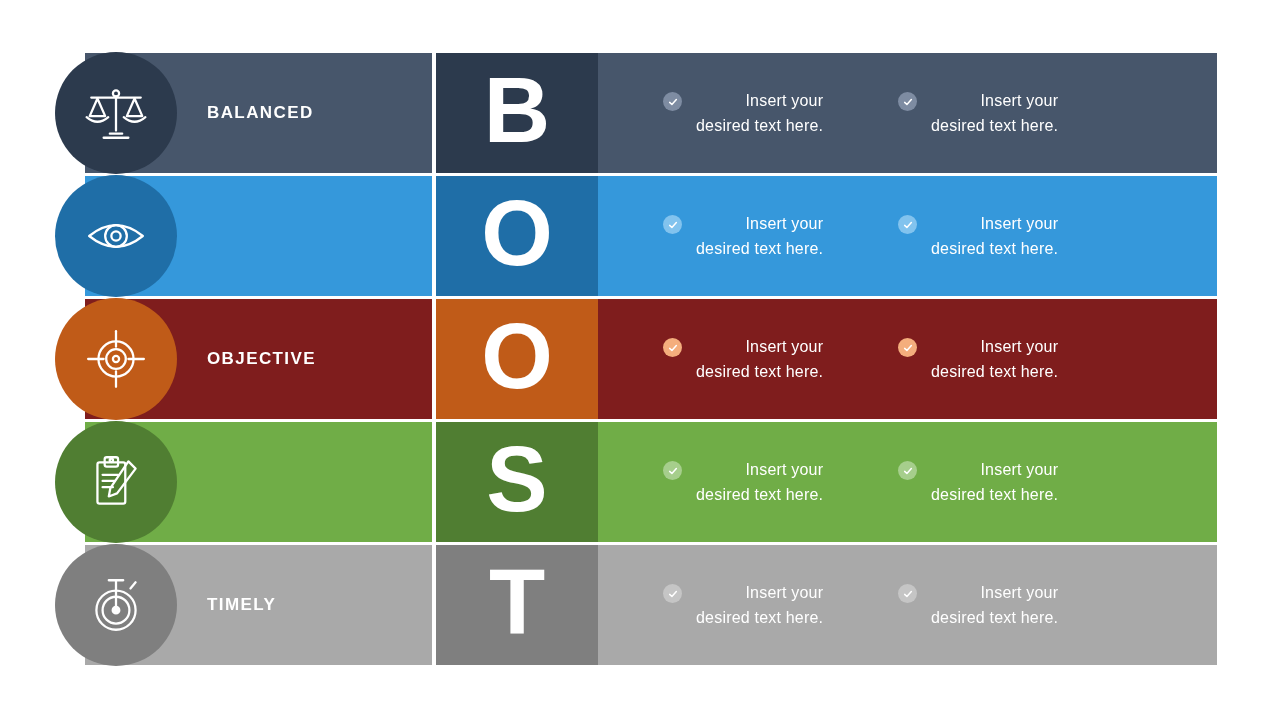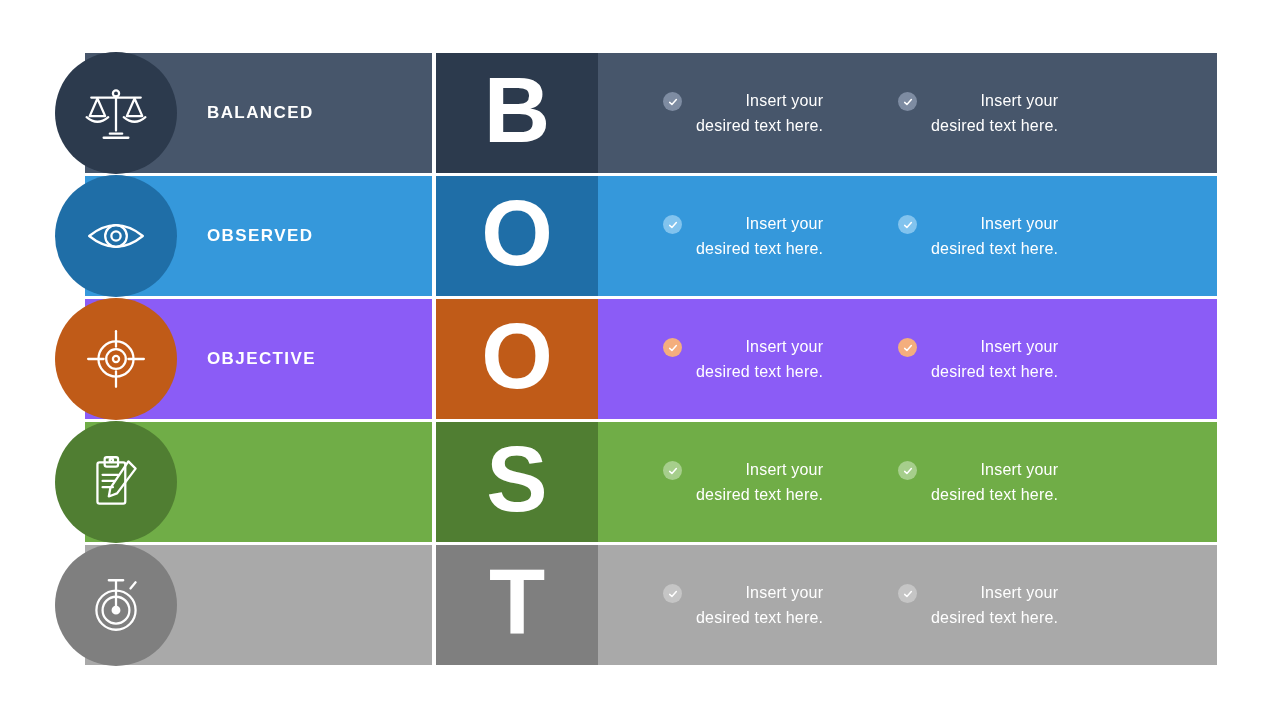--- a/index.html
+++ b/index.html
@@ -64,21 +64,20 @@
         <path d="M50 18 L42.5 35 L57.5 35 Z"></path>
         <path d="M39.5 36 Q50 45 60.5 36"></path>
         <line x1="26" y1="52" x2="38" y2="52"></line>
         <line x1="20" y1="56" x2="44" y2="56"></line>
       </svg>
     </div>
   </div>
 
   <div class="row" style="top:176px">
     <div class="bar" style="background-color: rgb(53, 152, 219);">
-      <div class="label">OBSERVED</div>
       <div class="tile-gap"></div>
       <div class="tile" style="background-color: rgb(31, 110, 167);">
         <span class="tile-letter">O</span>
       </div>
       <div class="titem t1">
         <span class="bullet" style="background-color: rgb(130, 195, 238);">
           <svg viewBox="0 0 12 12">
               <polyline points="2,6.5 4.7,9 10,3" fill="none" stroke="#fff" stroke-width="1.8" stroke-linecap="round" stroke-linejoin="round"></polyline>
             </svg>
         </span>
@@ -96,21 +95,21 @@
     <div class="circle" style="background-color: rgb(31, 110, 167);">
       <svg class="ico" viewBox="0 0 64 64">
         <path d="M6 32 Q32 11 58 32 Q32 53 6 32 Z"></path>
         <circle cx="32" cy="32" r="10.5"></circle>
         <circle cx="32" cy="32" r="4.5"></circle>
       </svg>
     </div>
   </div>
 
   <div class="row" style="top:299px">
-    <div class="bar" style="background-color: #8b5cf6;">
+    <div class="bar" style="background-color: #7f1d1d;">
       <div class="label">OBJECTIVE</div>
       <div class="tile-gap"></div>
       <div class="tile" style="background-color: rgb(192, 91, 24);">
         <span class="tile-letter">O</span>
       </div>
       <div class="titem t1">
         <span class="bullet" style="background-color: rgb(244, 174, 125);">
           <svg viewBox="0 0 12 12">
               <polyline points="2,6.5 4.7,9 10,3" fill="none" stroke="#fff" stroke-width="1.8" stroke-linecap="round" stroke-linejoin="round"></polyline>
             </svg>
@@ -170,20 +169,21 @@
         <line x1="19" y1="25" x2="34" y2="25"></line>
         <line x1="19" y1="31" x2="31" y2="31"></line>
         <line x1="19" y1="37" x2="29" y2="37"></line>
         <path d="M44 12 L51 19 L33 43 L25 46 L26.5 38 Z"></path>
       </svg>
     </div>
   </div>
 
   <div class="row" style="top:545px">
     <div class="bar" style="background-color: rgb(169, 169, 169);">
+      <div class="label">TIMELY</div>
       <div class="tile-gap"></div>
       <div class="tile" style="background-color: rgb(127, 127, 127);">
         <span class="tile-letter">T</span>
       </div>
       <div class="titem t1">
         <span class="bullet" style="background-color: rgb(197, 197, 197);">
           <svg viewBox="0 0 12 12">
               <polyline points="2,6.5 4.7,9 10,3" fill="none" stroke="#fff" stroke-width="1.8" stroke-linecap="round" stroke-linejoin="round"></polyline>
             </svg>
         </span>

